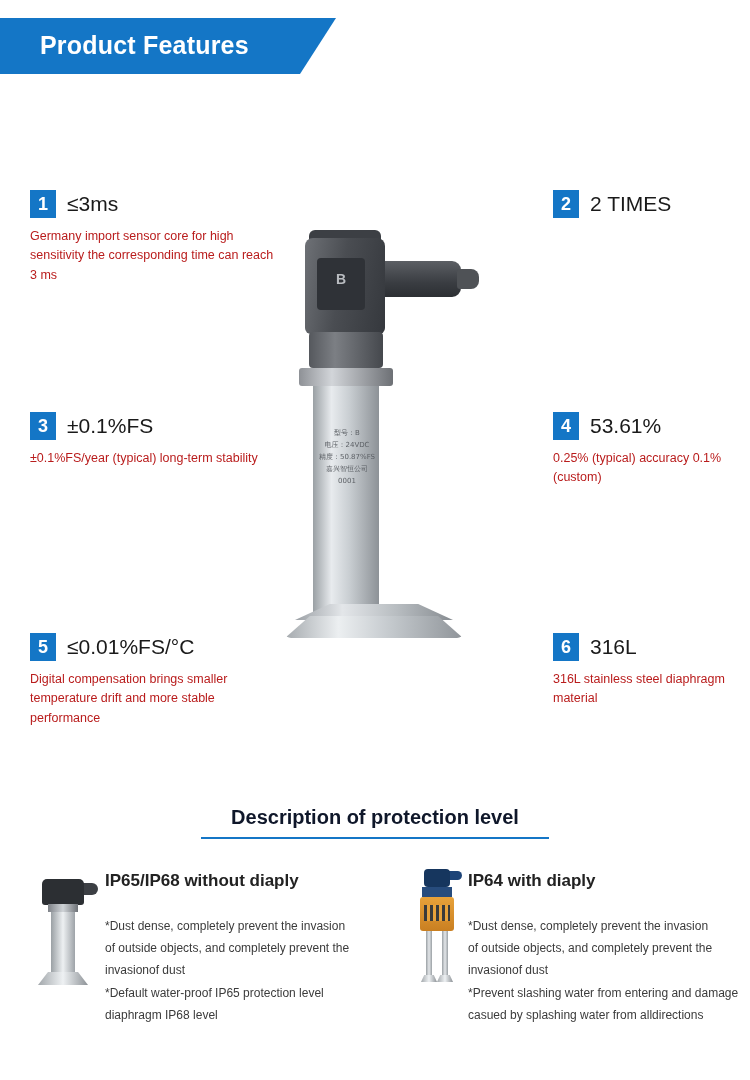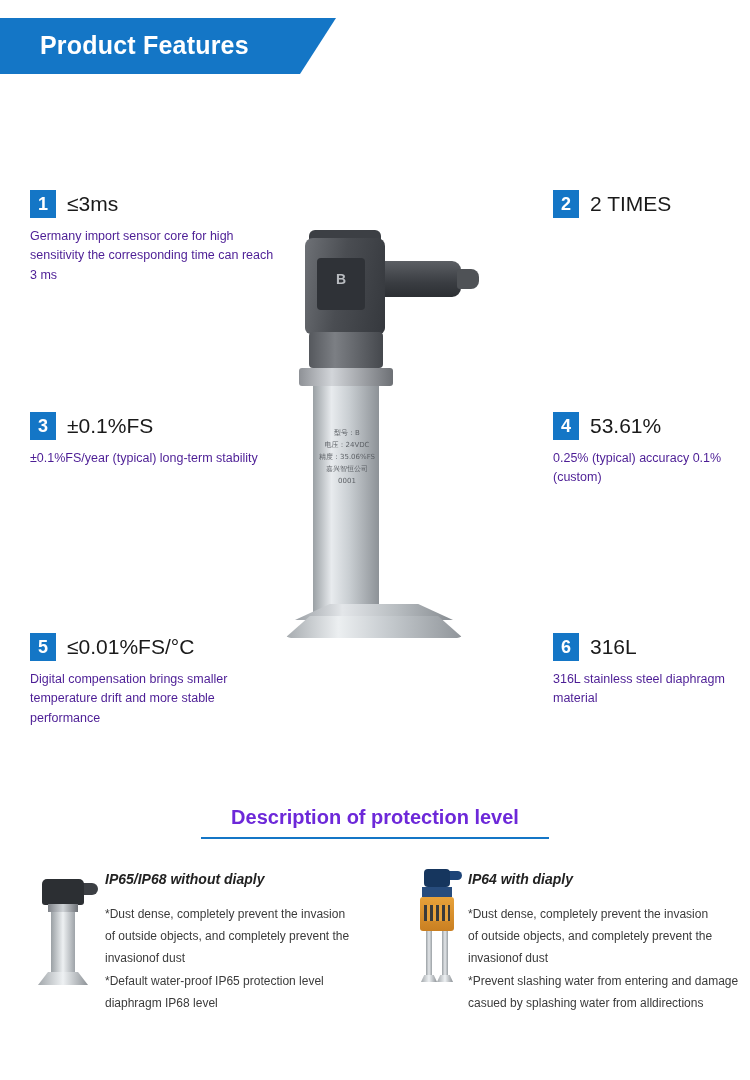--- a/index.html
+++ b/index.html
@@ -97,21 +97,21 @@
     flex: 0 0 auto;
   }
   .feature-title {
     font-size: 21px;
     font-weight: normal;
     color: #1a1a1a;
     white-space: nowrap;
   }
   .feature-desc {
     font-size: 12.5px;
-    color: #4c1d95;
+    color: #b91c1c;
     line-height: 1.55;
     width: 246px;
   }
   .feature.col-right .feature-desc { width: 190px; }
 
   
   .product {
     position: absolute;
     left: 285px;
     top: 228px;
@@ -234,44 +234,43 @@
   .protection {
     position: absolute;
     left: 0;
     top: 806px;
     width: 750px;
   }
   .prot-title {
     text-align: center;
     font-size: 20px;
     font-weight: bold;
-    color: #6d28d9;
+    color: #0f172a;
     padding-bottom: 8px;
   }
   .prot-underline {
     width: 348px;
     height: 2px;
     background: #1476c6;
     margin: 0 auto;
   }
   .prot-cols {
     position: relative;
     margin-top: 32px;
     height: 160px;
   }
   .prot-col { position: absolute; }
   .prot-col.left  { left: 20px; width: 350px; }
   .prot-col.right { left: 400px; width: 340px; }
 
   .prot-head {
-    font-size: 14px;
+    font-size: 17px;
     font-weight: bold;
     color: #222222;
-    margin-bottom: 16px;
-    font-style: italic;
+    margin-bottom: 24px;
   }
   .prot-line {
     font-size: 12px;
     color: #3b3b3b;
     line-height: 1.85;
   }
   .prot-text.l { margin-left: 85px; }
   .prot-text.r { margin-left: 68px; }
 
   
@@ -356,21 +355,21 @@
   <div class="p-connector-top"></div>
   <div class="p-connector-body"></div>
   <div class="p-conn-plate"></div>
   <div class="p-conn-letter">B</div>
   <div class="p-neck"></div>
   <div class="p-collar"></div>
   <div class="p-body"></div>
   <div class="p-body-text">
     <div>型号：B</div>
     <div>电压：24VDC</div>
-    <div>精度：35.06%FS</div>
+    <div>精度：50.87%FS</div>
     <div>嘉兴智恒公司</div>
     <div>0001</div>
   </div>
   <div class="p-flange2"></div>
   <div class="p-flange"></div>
 </div>
 
 <div class="features">
 
   <div class="feature col-left row-1">

